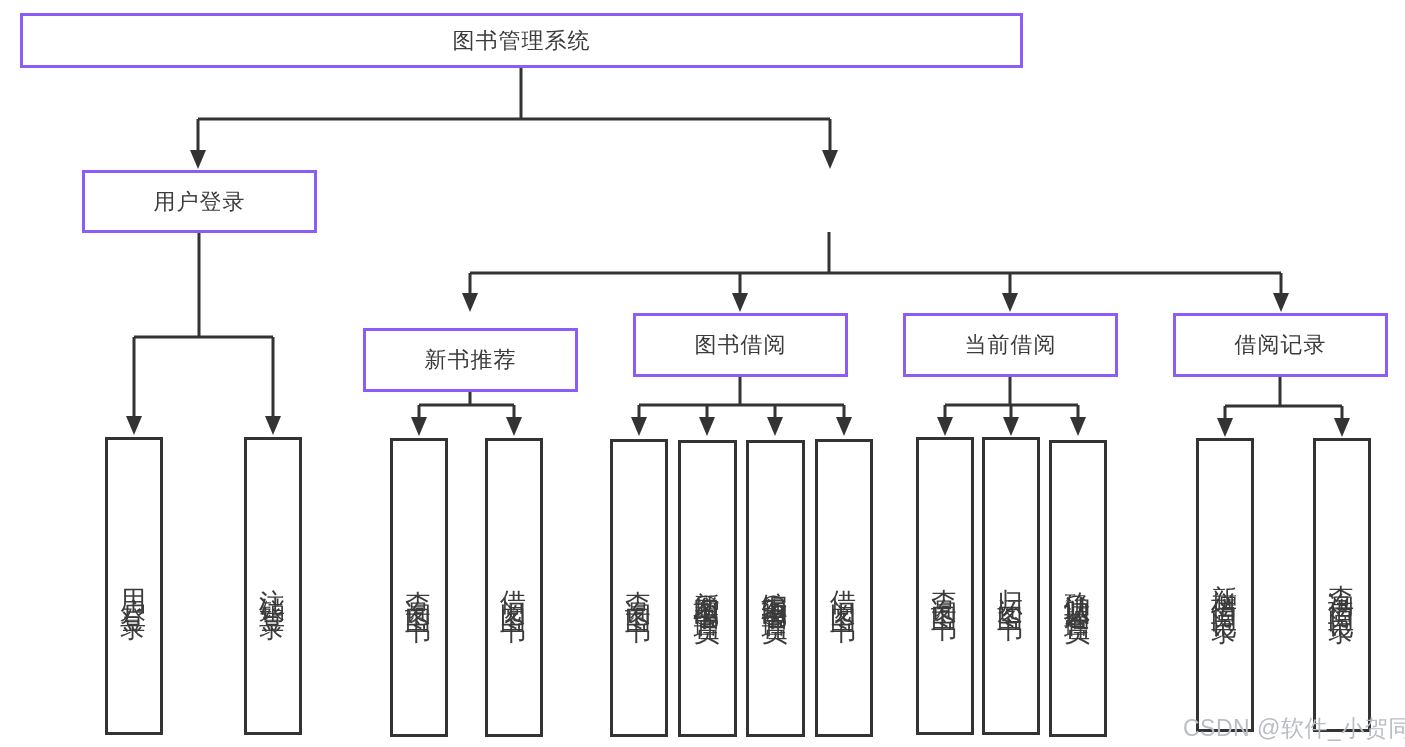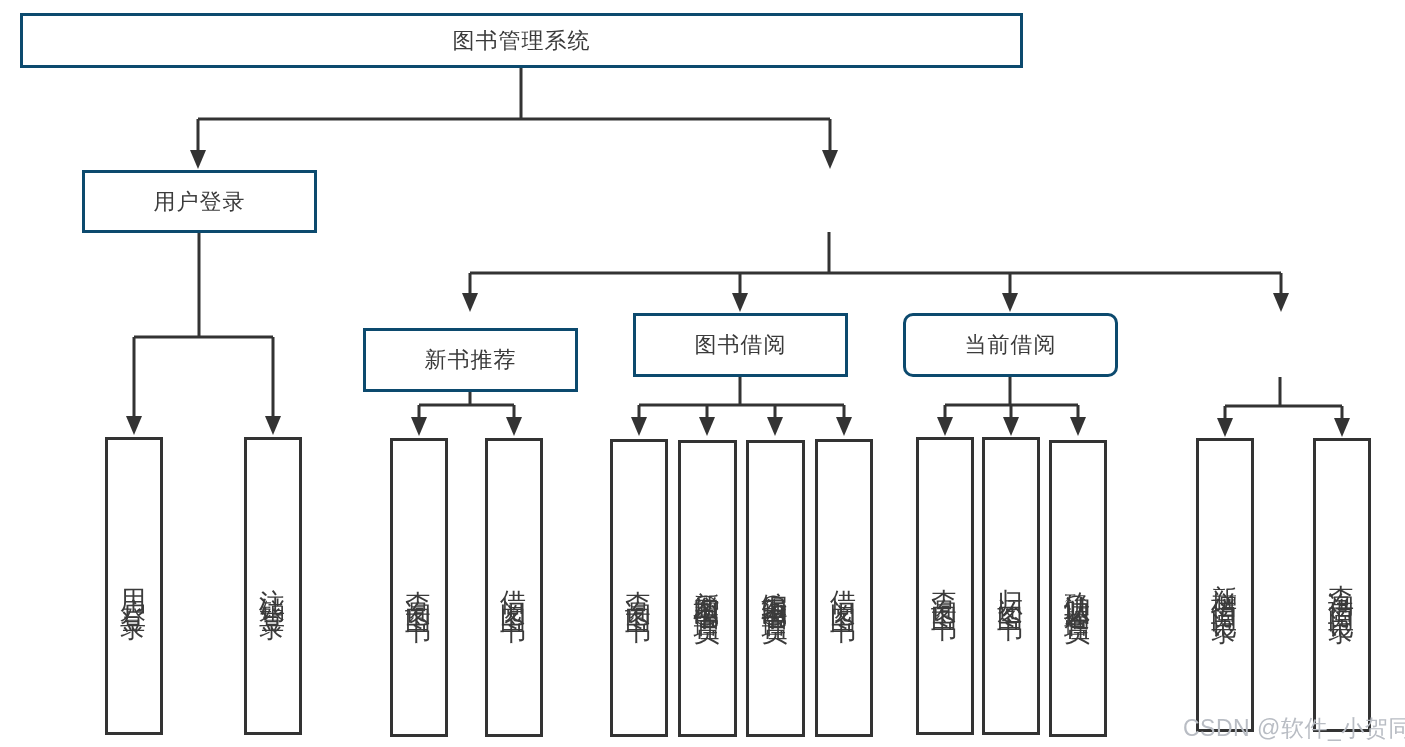--- a/index.html
+++ b/index.html
@@ -8,21 +8,21 @@
     width: 1405px;
     height: 747px;
     background: #ffffff;
     font-family: "Liberation Sans", "DejaVu Sans", sans-serif;
     overflow: hidden;
   }
   svg.lines { position: absolute; left: 0; top: 0; z-index: 1; }
   .hbox {
     position: absolute;
     box-sizing: border-box;
-    border: 3px solid #0c4a6e;
+    border: 3px solid #8b5cf6;
     background: #ffffff;
     display: flex;
     align-items: center;
     justify-content: center;
     font-size: 22px;
     color: #3b3b3b;
     letter-spacing: 1px;
     z-index: 2;
   }
   .vbox {
@@ -98,21 +98,22 @@
       <polygon points="1342,437 1334,418 1350,418"></polygon>
     </g>
   </svg>
 
   <div class="hbox" style="left:20px; top:13px; width:1003px; height:55px;">图书管理系统</div>
 
   <div class="hbox" style="left:82px; top:170px; width:235px; height:63px;">用户登录</div>
 
   <div class="hbox" style="left:363px; top:313px; width:215px; height:64px;margin-top:15px;">新书推荐</div>
   <div class="hbox" style="left:633px; top:313px; width:215px; height:64px;text-align:center;">图书借阅</div>
-  <div class="hbox" style="left:903px; top:313px; width:215px; height:64px;border-radius:10px;">当前借阅</div>
+  <div class="hbox" style="left:903px; top:313px; width:215px; height:64px;">当前借阅</div>
+  <div class="hbox" style="left:1173px; top:313px; width:215px; height:64px;">借阅记录</div>
 
   <div class="vbox" style="left:105px; top:437px; width:58px; height:298px;">用户登录</div>
   <div class="vbox" style="left:244px; top:437px; width:58px; height:298px;">注销登录</div>
 
   <div class="vbox" style="left:390px; top:438px; width:58px; height:299px;">查询图书</div>
   <div class="vbox" style="left:485px; top:438px; width:58px; height:299px;">借阅图书</div>
 
   <div class="vbox" style="left:610px; top:439px; width:58px; height:298px;">查询图书</div>
   <div class="vbox long" style="left:678px; top:440px; width:59px; height:297px;">新增图书（管理员）</div>
   <div class="vbox long" style="left:746px; top:440px; width:59px; height:297px;">编辑图书（管理员）</div>

